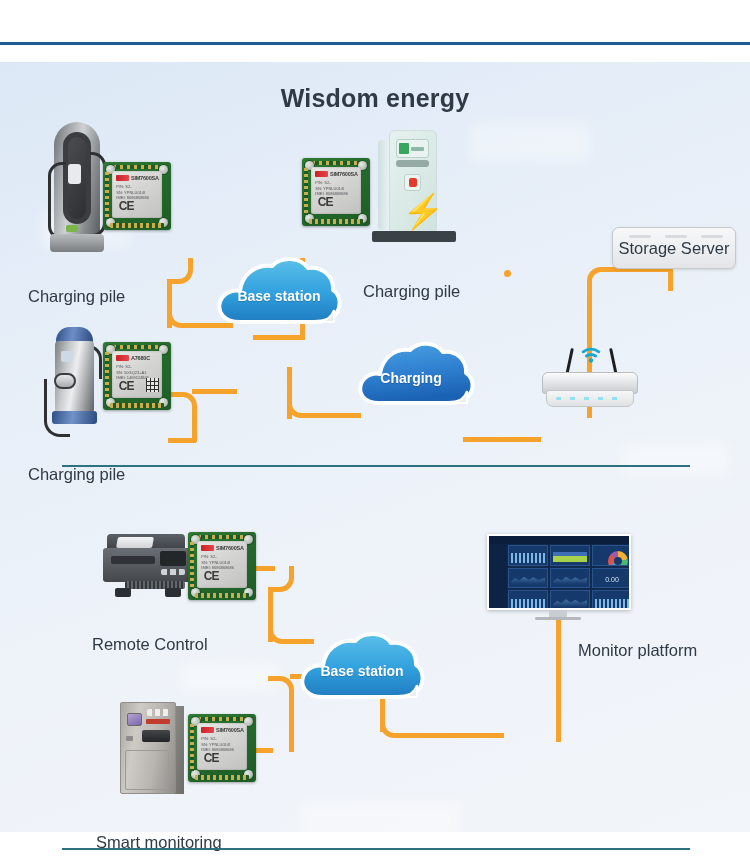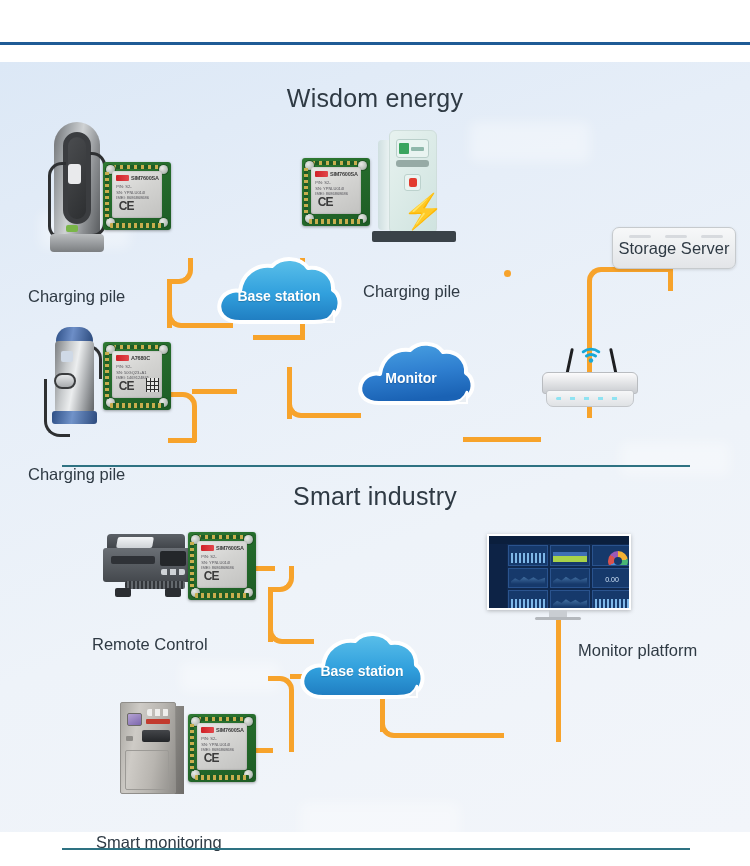--- a/index.html
+++ b/index.html
@@ -24,21 +24,21 @@
 
   
   .stage {
     position:absolute; left:0; top:62px; width:750px; height:770px;
     background:linear-gradient(160deg,#dce8f6 0%,#e6eef8 28%,#eef3f9 60%,#f2f5fa 100%);
   }
   .bgblob { position:absolute; background:rgba(255,255,255,.35); border-radius:6px; filter:blur(6px); }
 
   .section-title {
     position:absolute; width:750px; text-align:center;
-    font-size:25px; font-weight:normal; color:#2f3a44; letter-spacing:.2px;
+    font-size:25px; font-weight:bold; color:#2f3a44; letter-spacing:.2px;
   }
   .divider { position:absolute; left:62px; width:628px; height:2px; background:#2e7282; }
 
   .caption {
     position:absolute; font-size:16.5px; color:#2f3a44; white-space:nowrap;margin-top:28px;
   }
 
   
   .oline { position:absolute; background:#F7A32B; }
   .oh { height:5px; }
@@ -369,21 +369,21 @@
         <defs>
           <linearGradient id="gB" x1="0" y1="0" x2="0.2" y2="1">
             <stop offset="0%" stop-color="#4aa3e3"></stop>
               <stop offset="55%" stop-color="#2f7fd0"></stop>
               <stop offset="100%" stop-color="#1a62b4"></stop>
           </linearGradient>
         </defs>
         <path d="M24,66 C9,66 3,57 6,47 C9,39 18,35 25,37 C27,21 40,11 55,13 C64,4 81,5 88,15 C101,13 112,23 111,36 C118,40 120,51 114,58 C109,65 100,66 93,66 Z" fill="url(#gB)" stroke="#ffffff" stroke-width="4" stroke-linejoin="round"></path>
         <path d="M95,66 C104,66 110,60 112,54 L112,66 Z" fill="#e9eef3" stroke="#ffffff" stroke-width="2"></path>
       </svg>
-      <div class="clabel" style="top:33px; left:-4px;">Monitor</div>
+      <div class="clabel" style="top:33px; left:-4px;">Charging</div>
     </div>
 
     <div class="router" style="left:542px; top:288px; width:96px; height:60px;">
       <div class="ant" style="left:26px; top:-2px; transform:rotate(12deg);"></div>
       <div class="ant" style="left:70px; top:-2px; transform:rotate(-12deg);"></div>
       <svg class="wifi" viewBox="0 0 24 24">
         <path d="M3.5,8.5 A14,14 0 0 1 20.5,8.5" fill="none" stroke="#17a8d6" stroke-width="3.2" stroke-linecap="round"></path>
         <path d="M7,13 A9,9 0 0 1 17,13" fill="none" stroke="#17a8d6" stroke-width="3.2" stroke-linecap="round"></path>
         <circle cx="12" cy="18" r="2.4" fill="#17a8d6"></circle>
       </svg>
@@ -394,21 +394,20 @@
 
     <div class="server" style="left:612px; top:165px; width:124px; height:42px;">
       <div class="slit" style="left:16px; width:22px;"></div>
       <div class="slit" style="left:52px; width:22px;"></div>
       <div class="slit" style="left:88px; width:22px;"></div>
       <span>Storage Server</span>
     </div>
 
     <div class="divider" style="top:403px;"></div>
 
-    <div class="section-title" style="top:420px;">Smart industry</div>
 
     <div class="oline oh" style="left:253px; top:504px; width:22px;"></div>
     <div class="ocorner c-br" style="left:268px; top:504px; width:26px; height:26px;"></div>
     <div class="oline ov" style="left:268px; top:526px; height:54px;"></div>
     <div class="ocorner c-bl" style="left:268px; top:556px; width:28px; height:26px;"></div>
     <div class="oline oh" style="left:292px; top:577px; width:22px;"></div>
 
     <div class="oline oh" style="left:253px; top:686px; width:20px;"></div>
     <div class="ocorner c-tr" style="left:268px; top:614px; width:26px; height:76px;"></div>
     <div class="oline oh" style="left:290px; top:612px; width:24px;"></div>

